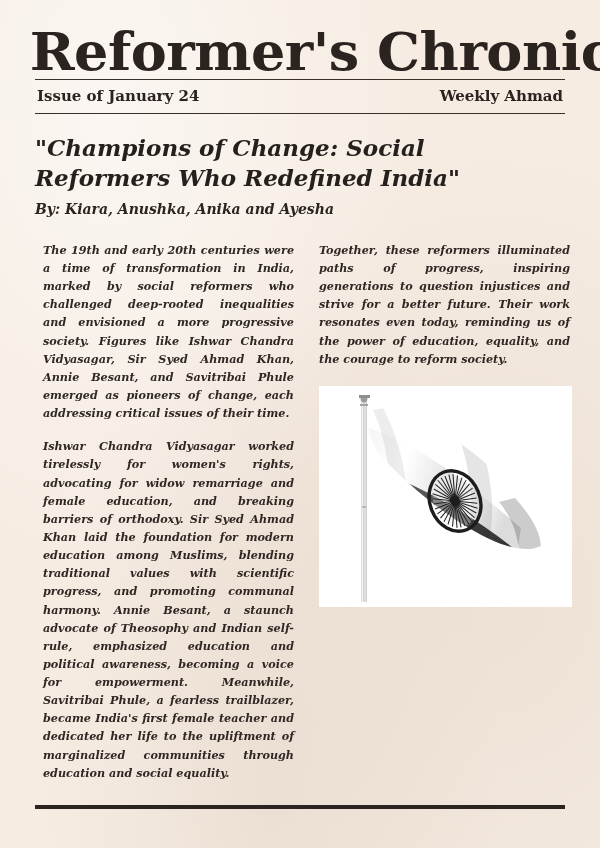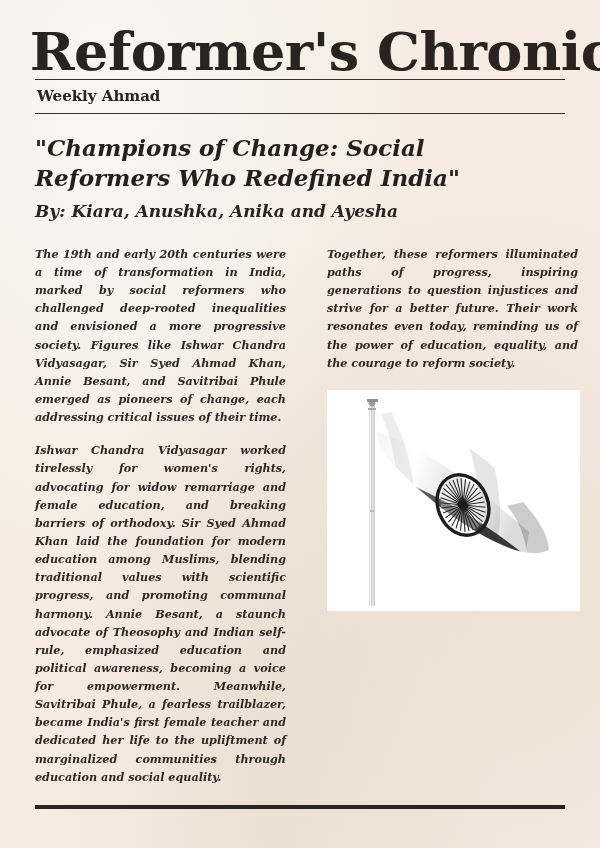--- a/index.html
+++ b/index.html
@@ -77,30 +77,31 @@
     font-style: italic;
     font-size: 23px;
     line-height: 1.32;
     color: #24201d;
     max-width: 520px;
   }
   .byline {
     font-family: "DejaVu Serif", "Liberation Serif", serif;
     font-weight: 700;
     font-style: italic;
-    font-size: 17px;
+    font-size: 14px;
     color: #2b2320;
     padding-top: 7px;
   }
 
   
   .columns {
     display: flex;
-    gap: 41px;
+    gap: 25px;
     padding-top: 24px;
+    margin-left: 8px;
   }
   .col {
     width: 251px;
     flex: 0 0 251px;
   }
   .body-text {
     font-family: "DejaVu Serif", "Liberation Serif", serif;
     font-style: italic;
     font-weight: 700;
     font-size: 11.2px;
@@ -141,20 +142,21 @@
 
 <div class="page">
 
   <div class="masthead">
     <div class="masthead-title">Reformer's Chronicle</div>
   </div>
 
   <div class="rule-thin"></div>
 
   <div class="issue-bar">
+    <span>Issue of January 24</span>
     <span>Weekly Ahmad</span>
   </div>
 
   <div class="rule-thin"></div>
 
   <div class="headline-block">
     <div class="headline">"Champions of Change: Social Reformers Who Redefined India"</div>
     <div class="byline">By: Kiara, Anushka, Anika and Ayesha</div>
   </div>
 

